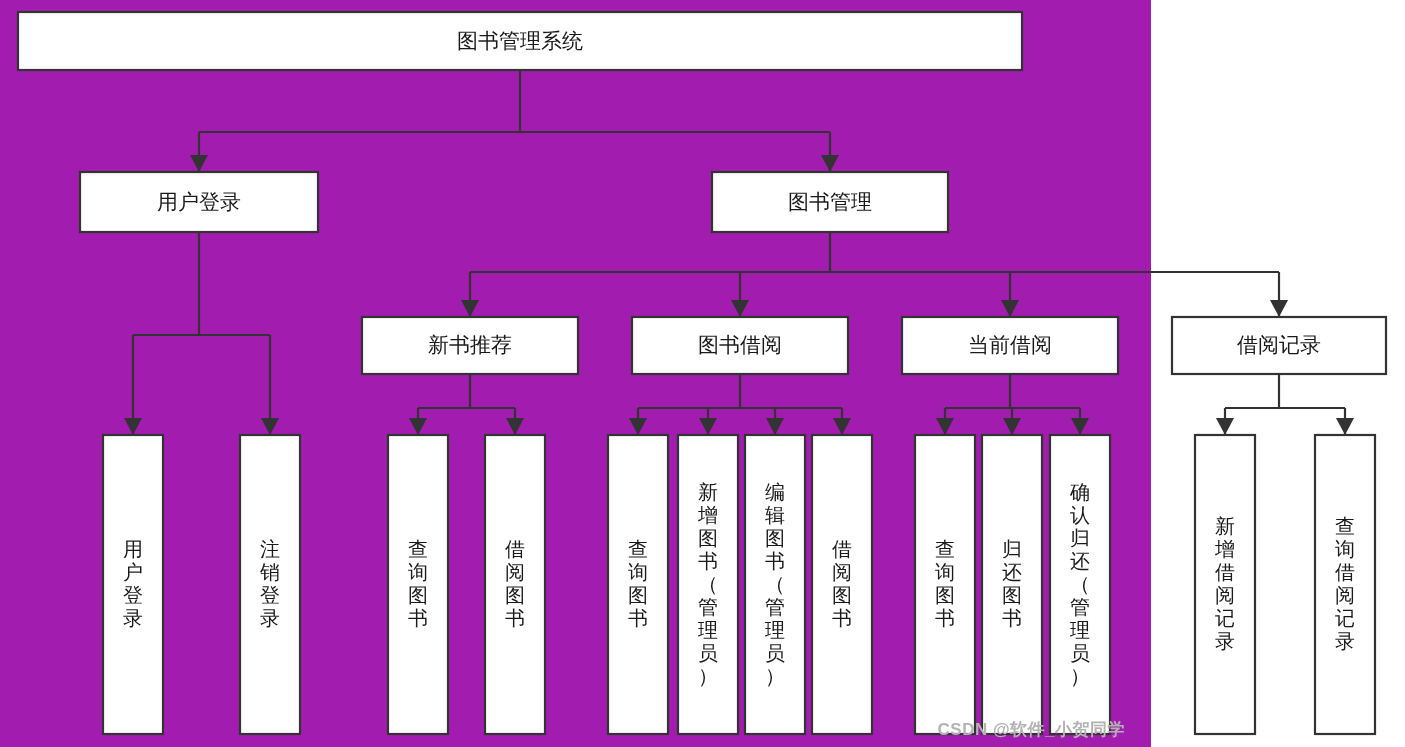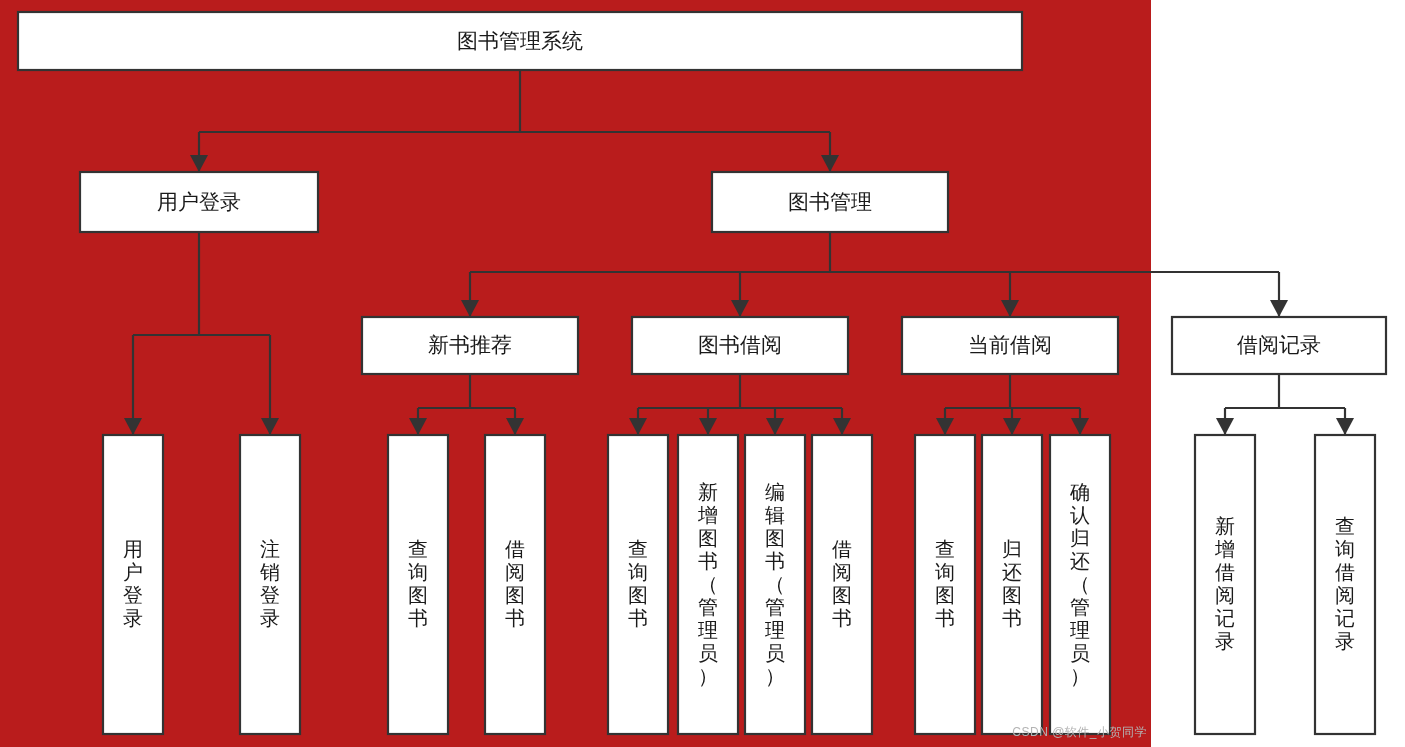--- a/index.html
+++ b/index.html
@@ -10,21 +10,21 @@
   body {
     width: 1405px;
     height: 747px;
     font-family: "Liberation Sans", "DejaVu Sans", sans-serif;
     overflow: hidden;
   }
   #diagram-root {
     position: relative;
     width: 1151px;
     height: 747px;
-    background: #b91c1c;
+    background: #a21caf;
   }
   svg.diagram-canvas {
     position: absolute;
     top: 0;
     left: 0;
     width: 1405px;
     height: 747px;
     display: block;
   }
   .node-rect {
@@ -50,27 +50,28 @@
     dominant-baseline: middle;
   }
   .node-label-v {
     font-family: "Liberation Sans", "DejaVu Sans", sans-serif;
     font-size: 20px;
     fill: #1a1a1a;
     text-anchor: middle;
   }
   .watermark-text {
     position: absolute;
-    right: 4px;
+    right: 26px;
     bottom: 6px;
     font-family: "Liberation Sans", "DejaVu Sans", sans-serif;
-    font-size: 12px;
+    font-size: 17px;
     color: #b3b3b3;
     white-space: nowrap;
     letter-spacing: 0.5px;
+    font-weight: bold;
   }
 </style>
 </head>
 <body>
 
 <div id="diagram-root">
   <svg class="diagram-canvas" viewBox="0 0 1405 747">
     <g id="connectors-layer">
         <line x1="520" y1="70" x2="520" y2="132" class="connector"></line>
         <line x1="199" y1="132" x2="830" y2="132" class="connector"></line>

